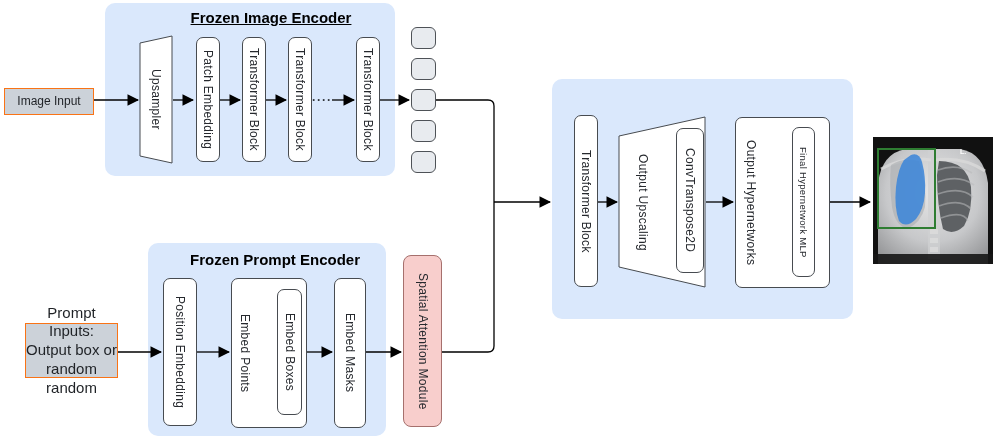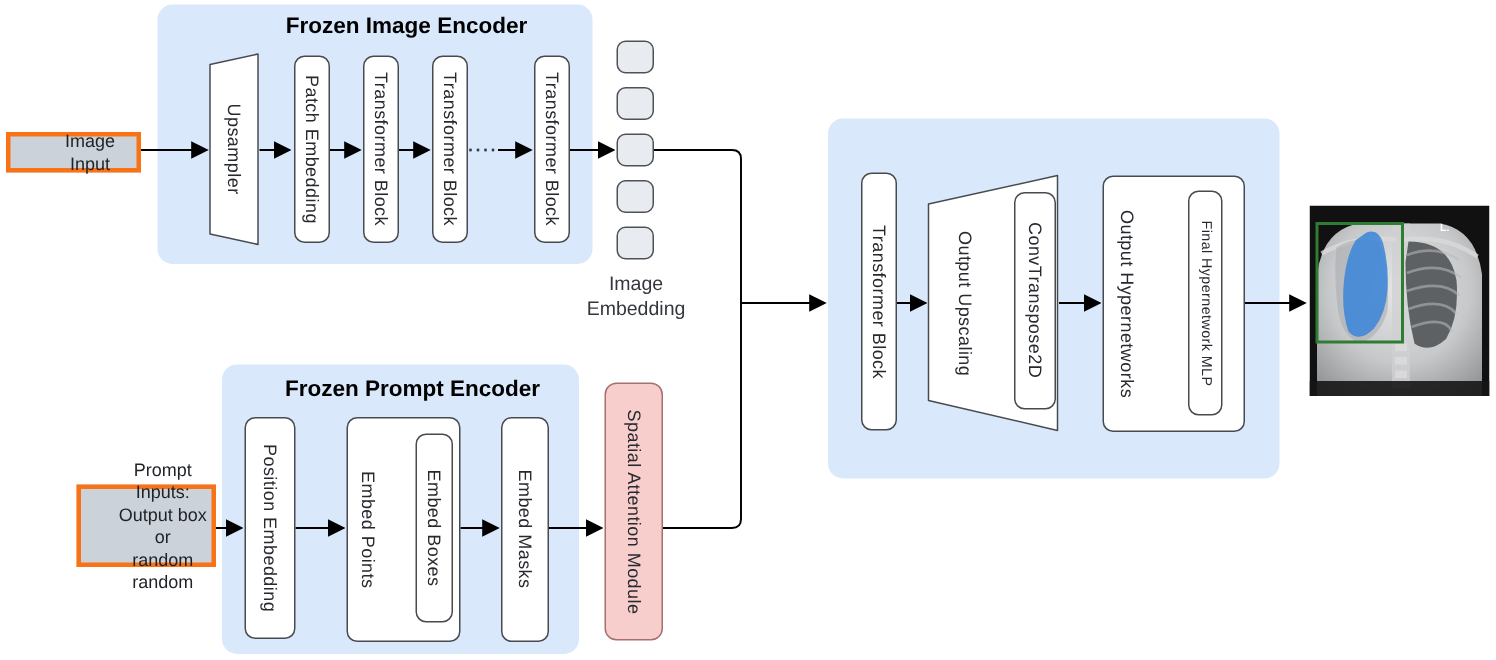--- a/index.html
+++ b/index.html
@@ -8,23 +8,23 @@
 
   .container-blue { position:absolute; background:#dae8fc; border-radius:10px; }
   .ctitle { position:absolute; text-align:center; font-weight:bold; font-size:15px; color:#000000; }
 
   .vbox { position:absolute; background:#ffffff; border:1px solid #474b50; border-radius:7px;
           display:flex; align-items:center; justify-content:center; }
   .vtext { writing-mode:vertical-lr; text-orientation:mixed; font-size:12px; color:#26292e;
            white-space:nowrap; letter-spacing:0.3px; }
   .vtext.small { font-size:9.5px; }
 
-  .graybox { position:absolute; background:#ccd2d9; border:3px solid #f97316; border-radius:0;
+  .graybox { position:absolute; background:#ccd2d9; border:1px solid #f97316; border-radius:0;
              display:flex; flex-direction:column; align-items:center; justify-content:center;
-             font-size:12px; color:#1f2226; text-align:center; line-height:1.25;padding-left:22px; }
+             font-size:12px; color:#1f2226; text-align:center; line-height:1.25; }
 
   .token { position:absolute; width:25px; height:22px; background:#e8ebef;
            border:1px solid #4e5257; border-radius:6px; }
 
   .trap { position:absolute; }
   .trap svg { position:absolute; left:0; top:0; }
   .trap-label { position:absolute; top:0; bottom:0; display:flex; align-items:center; justify-content:center; }
 
   .pinkbox { position:absolute; background:#f8cecc; border:1px solid #a6706d; border-radius:8px;
              display:flex; align-items:center; justify-content:center; }
@@ -38,21 +38,21 @@
 </style>
 </head>
 <body>
 
 <div id="canvas">
 
   <div class="container-blue" style="left:105px; top:3px; width:290px; height:173px;"></div>
   <div class="container-blue" style="left:148px; top:243px; width:238px; height:193px;"></div>
   <div class="container-blue" style="left:552px; top:79px; width:301px; height:240px;"></div>
 
-  <div class="ctitle" style="left:105px; top:9px; width:332px;">Frozen Image Encoder</div>
+  <div class="ctitle" style="left:105px; top:9px; width:332px;text-decoration:underline;">Frozen Image Encoder</div>
   <div class="ctitle" style="left:148px; top:251px; width:238px;padding-left:16px;">Frozen Prompt Encoder</div>
 
   <svg id="connector-layer" width="997" height="440">
     <defs>
       <marker id="arr" viewBox="0 0 10 10" refX="9" refY="5" markerWidth="9" markerHeight="9" orient="auto-start-reverse">
         <path d="M0,0 L10,5 L0,10 z" fill="#000"></path>
       </marker>
     </defs>
     <g stroke="#000" stroke-width="1.3" fill="none">
       <path d="M94,100 L138,100" marker-end="url(#arr)"></path>
@@ -98,26 +98,22 @@
   <div class="dots layer-box" style="left:311px; top:93px; width:22px; text-align:center;">····</div>
   <div class="vbox layer-box" style="left:356px; top:37px; width:24px; height:125px;">
     <span class="vtext">Transformer Block</span>
   </div>
 
   <div class="token layer-box" style="left:411px; top:27px;"></div>
   <div class="token layer-box" style="left:411px; top:58px;"></div>
   <div class="token layer-box" style="left:411px; top:89px;"></div>
   <div class="token layer-box" style="left:411px; top:120px;"></div>
   <div class="token layer-box" style="left:411px; top:151px;"></div>
-  <div class="annot" style="left:389px; top:181px; width:70px;">
-    <span style="display:block">Image</span>
-    <span style="display:block">Embedding</span>
-  </div>
 
-  <div class="graybox layer-box" style="left:25px; top:323px; width:93px; height:55px; font-size:12px;margin-left:26px;">
+  <div class="graybox layer-box" style="left:25px; top:323px; width:93px; height:55px; font-size:15px;">
     <span>Prompt Inputs:</span>
     <span>Output box or</span>
     <span>random random</span>
   </div>
 
   <div class="vbox layer-box" style="left:163px; top:278px; width:34px; height:148px;">
     <span class="vtext">Position Embedding</span>
   </div>
   <div class="vbox layer-box" style="left:231px; top:278px; width:76px; height:150px; justify-content:flex-start; padding-left:6px;">
     <span class="vtext">Embed Points</span>

